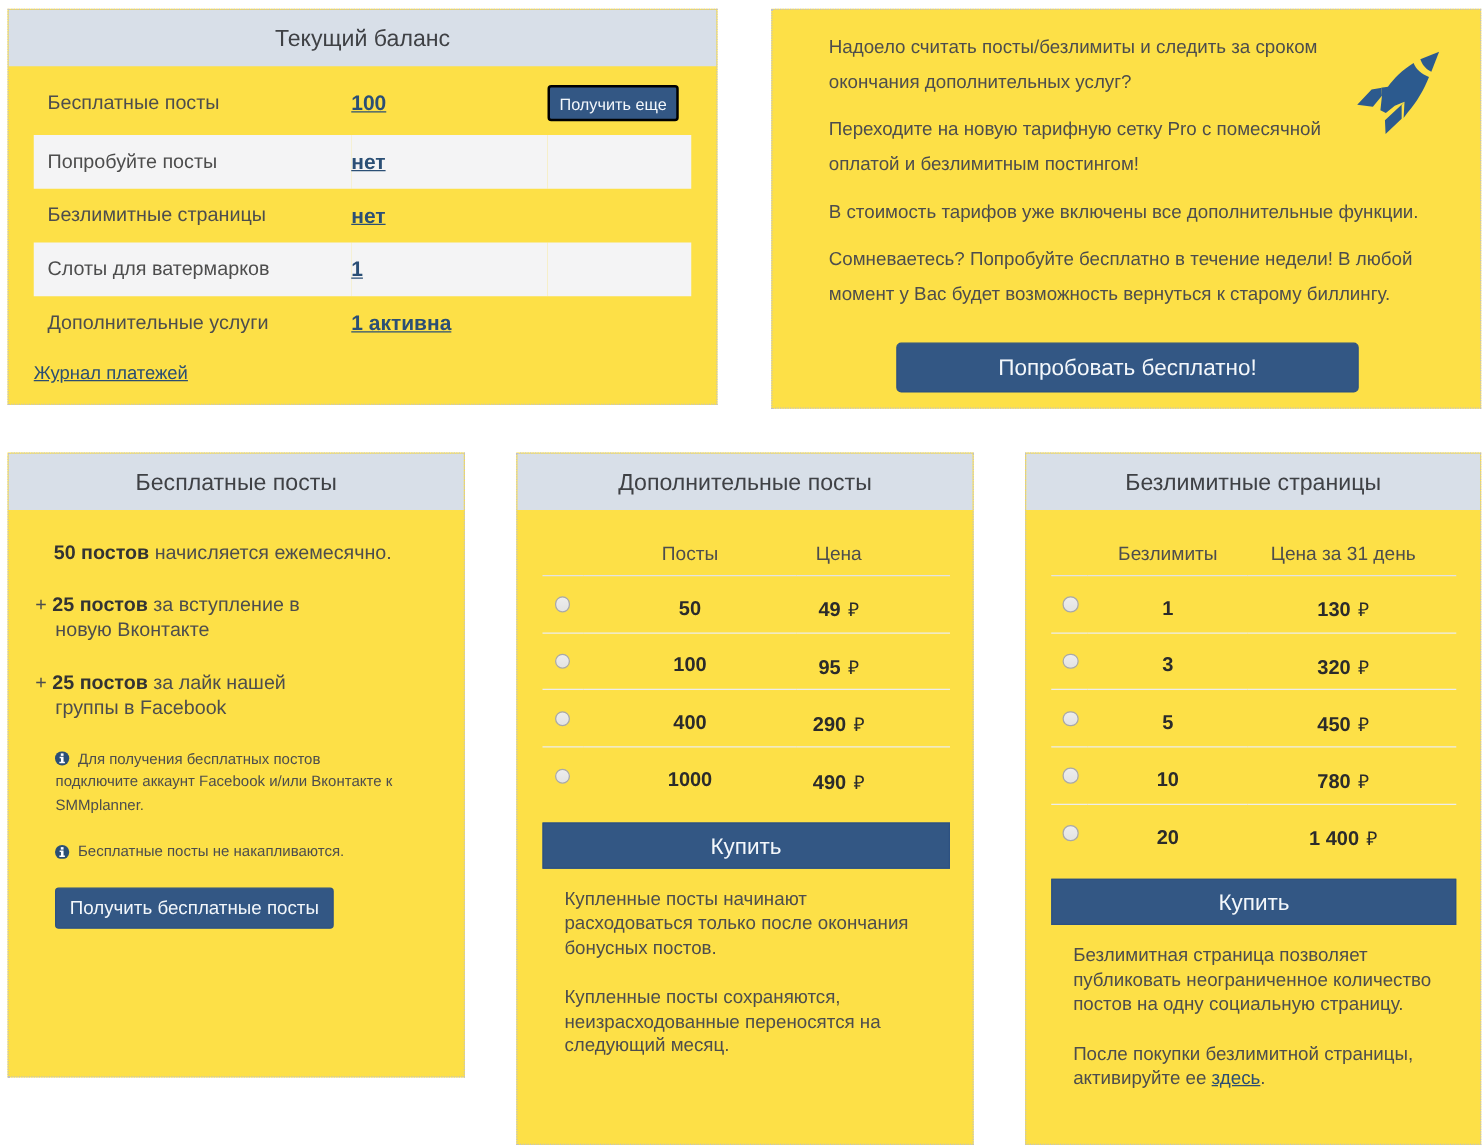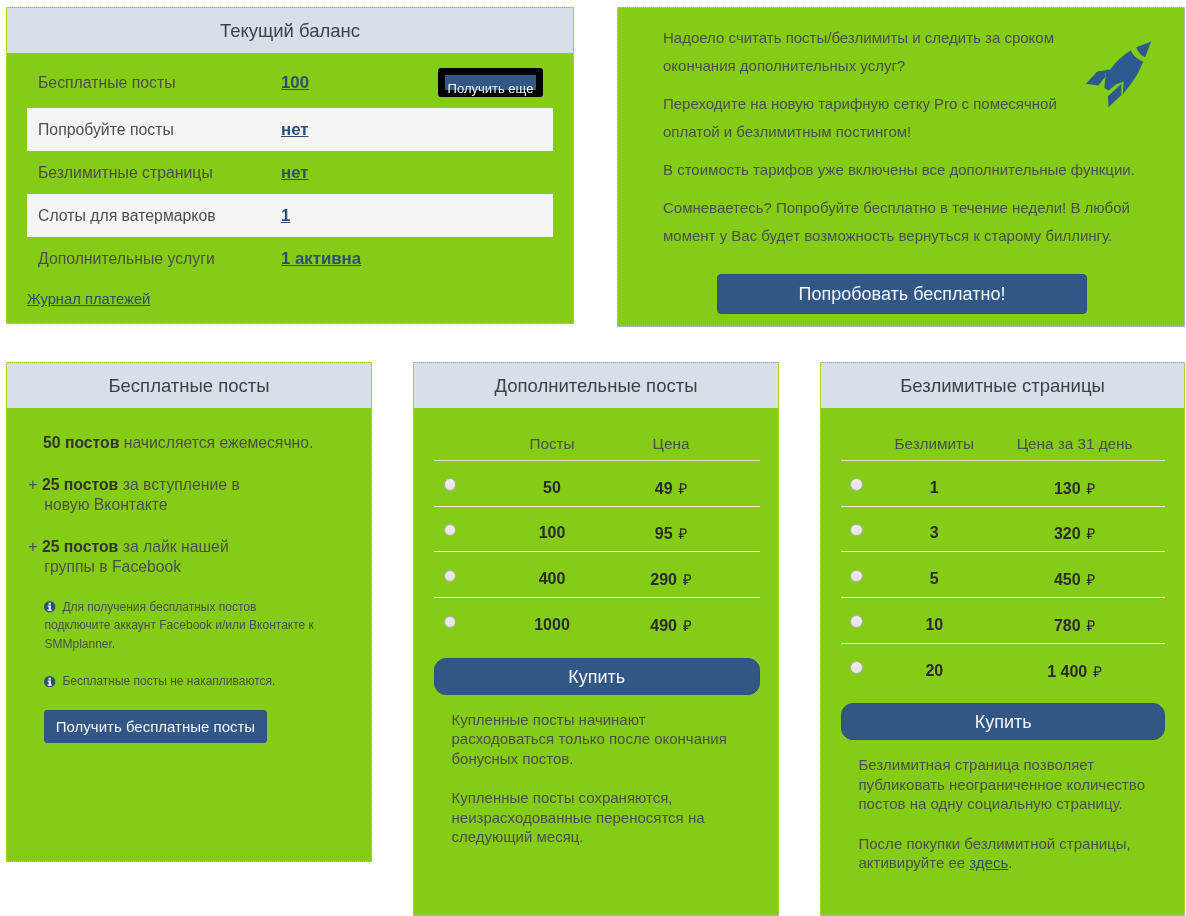--- a/index.html
+++ b/index.html
@@ -2,39 +2,39 @@
 <html><head>
 <meta charset="utf-8">
 <title>Balance</title>
 <style>
   html,body{margin:0;padding:0;}
   body{width:1186px;height:916px;background:#ffffff;
        font-family:"Liberation Sans",sans-serif;color:#474747;}
   .wrap{position:relative;width:1186px;height:916px;overflow:hidden;filter:opacity(0.999);}
   a{text-decoration:none;}
 
-  .panel{position:absolute;border:1px dotted #c2c2c2;background:#84cc16;box-sizing:border-box;}
+  .panel{position:absolute;border:1px dotted #c2c2c2;background:#fde047;box-sizing:border-box;}
   .panel-head{background:#d8dfe8;color:#3f4145;text-align:center;
               font-size:18.5px;height:45px;line-height:45px;font-weight:400;}
   .panel-body{box-sizing:border-box;}
 
   
   #p-balance{left:6px;top:7px;width:568px;height:317px;}
   #p-balance .panel-body{padding:5.5px 20px 0 20px;}
   .btable{width:100%;border-collapse:collapse;font-size:15.8px;table-layout:fixed;}
   .btable td{padding:0;height:43.05px;vertical-align:middle;color:#4d4d4d;box-sizing:border-box;}
   .btable tr:nth-child(even) td{background:#f4f4f5;}
   .btable tr:first-child td{height:49.8px;}
   .btable td.k{padding-left:11px;width:254px;}
   .btable td.v{width:157px;}
   .btable td.b{text-align:left;}
   .vlink{color:#2b4f75;font-weight:700;text-decoration:underline;font-size:16.8px;}
   .btn-sm{display:inline-block;background:#335784;color:#f3f7fb;font-size:13px;
           width:105px;text-align:center;height:29px;line-height:27px;border-radius:3px;
-          border:7px solid #000000;box-sizing:border-box;position:relative;top:-0.5px;}
+          border:2px solid #000000;box-sizing:border-box;position:relative;top:-0.5px;}
   .jlink{display:inline-block;margin-top:11px;margin-left:0px;color:#2c4e72;
          font-size:14.75px;text-decoration:underline;}
 
   
   #p-pro{left:617px;top:7px;width:568px;height:320px;}
   .pro-body{padding:16px 0 0 45px;width:489px;box-sizing:content-box;}
   .pro-body p{margin:0 0 10px 0;font-size:15px;line-height:28px;color:#4d4d4d;}
   .rocket{float:right;width:74px;height:83px;margin:0;}
   .rocket svg{display:block;margin:16px 0 0 7px;}
   .btn-lg{display:block;clear:both;margin:24px 0 0 54px;width:370px;height:40px;line-height:38px;
@@ -81,21 +81,21 @@
   #p-unlim .ptable .c-a{width:127.8px;}
   #p-unlim .ptable .c-p{padding-right:14.4px;}
   #p-unlim .buy{width:324.4px;}
   .ptable input[type=radio]{margin:0;position:relative;top:-4px;
     -webkit-appearance:none;appearance:none;width:12.6px;height:12.6px;
     border-radius:50%;border:1px solid #a9a9a9;
     background:linear-gradient(#ededed,#e3e3e3);box-sizing:border-box;
     display:inline-block;vertical-align:middle;cursor:pointer;}
   .buy{display:block;margin:14.5px 0 0 0;width:325.6px;height:37px;line-height:36px;
        background:#335784;color:#f3f7fb;font-size:18px;text-align:center;
-       border-radius:12px;border:1px solid #2d5181;box-sizing:border-box;}
+       border-radius:0;border:1px solid #2d5181;box-sizing:border-box;}
   .foot{font-size:15px;line-height:19.5px;color:#4d4d4d;margin:15px 0 0 17.5px;width:300px;}
   .foot p{margin:0 0 20px 0;}
   .foot a{color:#2c4e72;text-decoration:underline;}
 </style>
 </head>
 <body>
 
 <div class="wrap">
 
   <div class="panel" id="p-balance">

